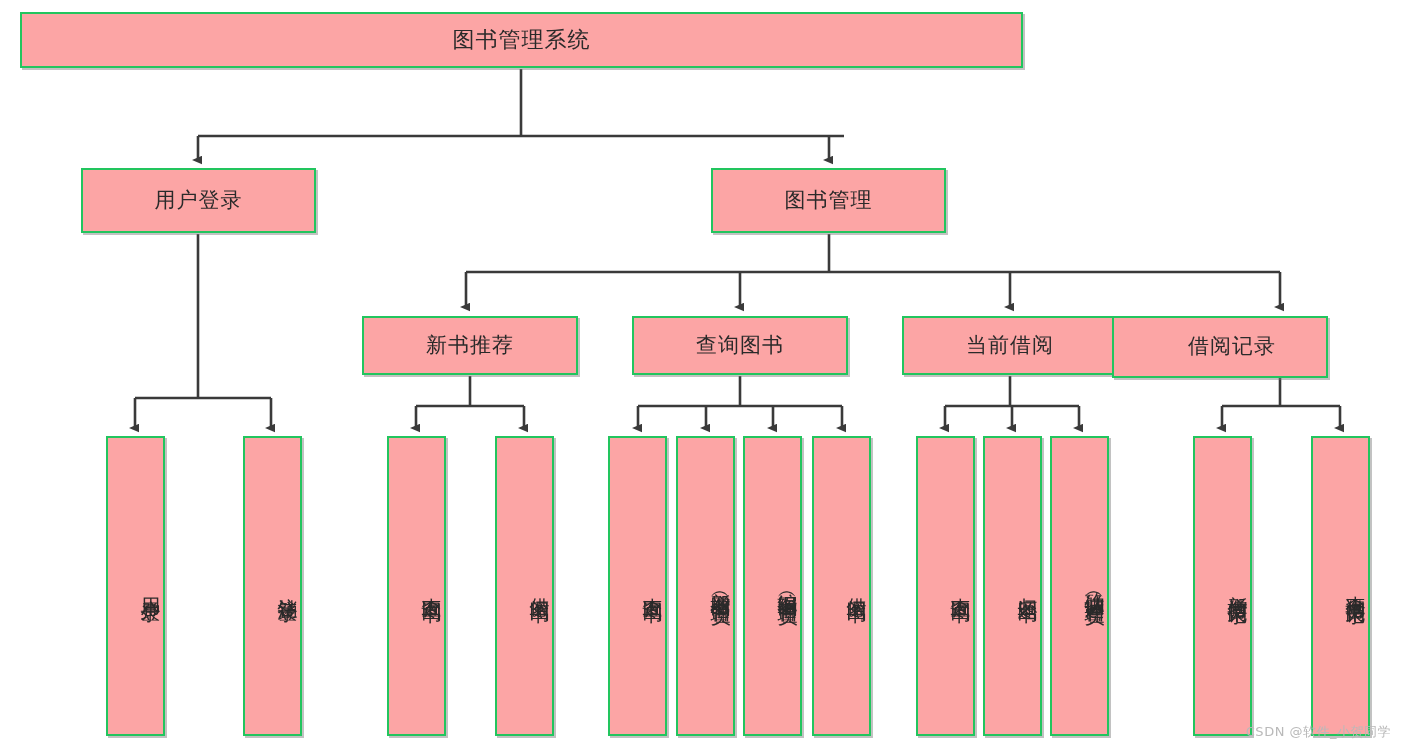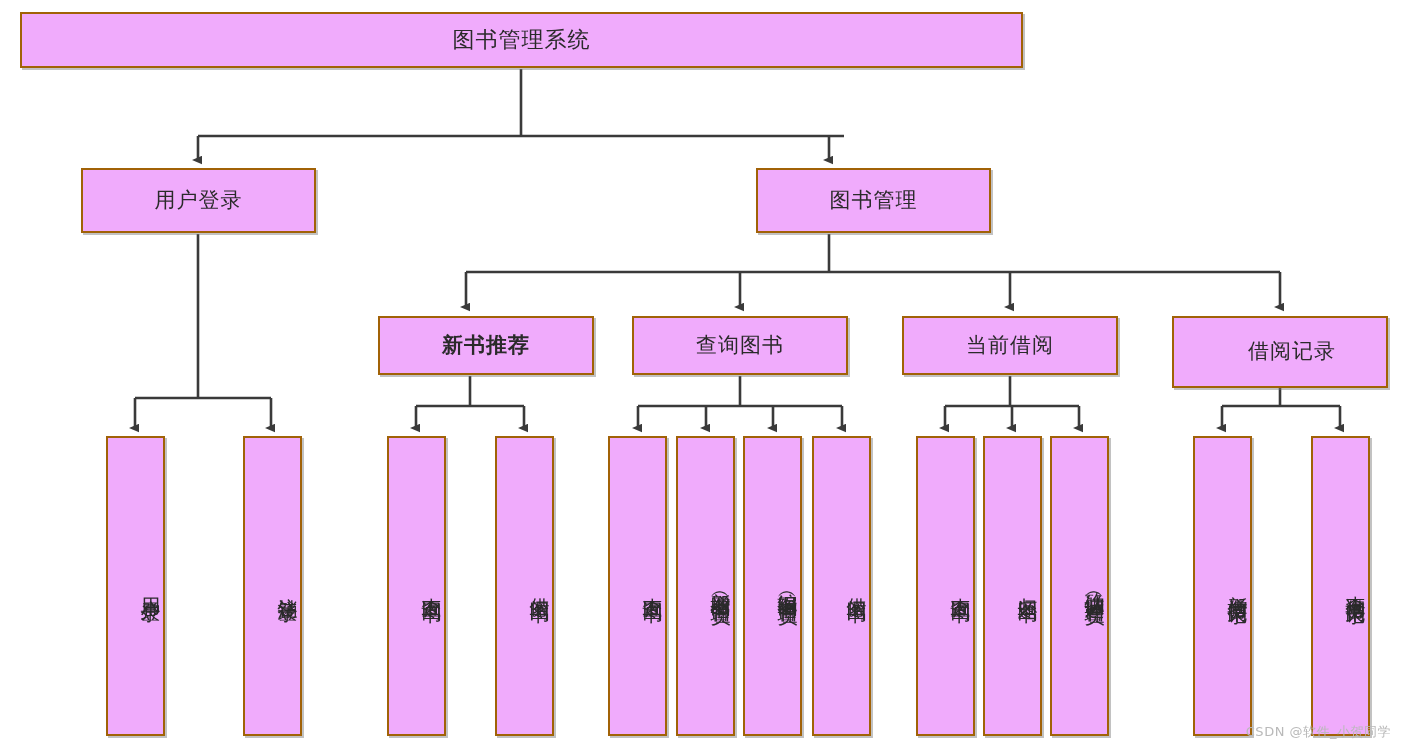--- a/index.html
+++ b/index.html
@@ -22,22 +22,22 @@
     position: absolute;
     left: 0;
     top: 0;
     width: 1405px;
     height: 747px;
     pointer-events: none;
   }
   .node {
     position: absolute;
     box-sizing: border-box;
-    background: #f0abfc;
-    border: 2px solid #a16207;
+    background: #fca5a5;
+    border: 2px solid #22c55e;
     box-shadow: 2px 2px 0 rgba(120,120,120,0.45);
     display: flex;
     align-items: center;
     justify-content: center;
     color: #2a2a2a;
     z-index: 2;
   }
   .node.horiz {
     font-size: 21px;
     line-height: 1.2;
@@ -128,34 +128,34 @@
     </g>
   </svg>
 
   <div class="node horiz root" style="left:20px; top:12px; width:1003px; height:56px;">
     <span>图书管理系统</span>
   </div>
 
   <div class="node horiz" style="left:81px; top:168px; width:235px; height:65px;">
     <span>用户登录</span>
   </div>
-  <div class="node horiz" style="left:711px; top:168px; width:235px; height:65px;margin-left:45px;">
+  <div class="node horiz" style="left:711px; top:168px; width:235px; height:65px;">
     <span>图书管理</span>
   </div>
 
-  <div class="node horiz" style="left:378px; top:316px; width:216px; height:59px;font-weight:bold;">
+  <div class="node horiz" style="left:362px; top:316px; width:216px; height:59px;">
     <span>新书推荐</span>
   </div>
   <div class="node horiz" style="left:632px; top:316px; width:216px; height:59px;">
     <span>查询图书</span>
   </div>
   <div class="node horiz" style="left:902px; top:316px; width:216px; height:59px;align-items:center;">
     <span>当前借阅</span>
   </div>
-  <div class="node horiz" style="left:1172px; top:316px; width:216px; height:72px;padding-left:24px;">
+  <div class="node horiz" style="left:1112px; top:316px; width:216px; height:62px;padding-left:24px;">
     <span>借阅记录</span>
   </div>
 
   <div class="node leaf" style="left:106px; top:436px; width:59px; height:300px;">
     <span class="leaf-text">用户登录</span>
   </div>
   <div class="node leaf" style="left:243px; top:436px; width:59px; height:300px;">
     <span class="leaf-text">注销登录</span>
   </div>
 

